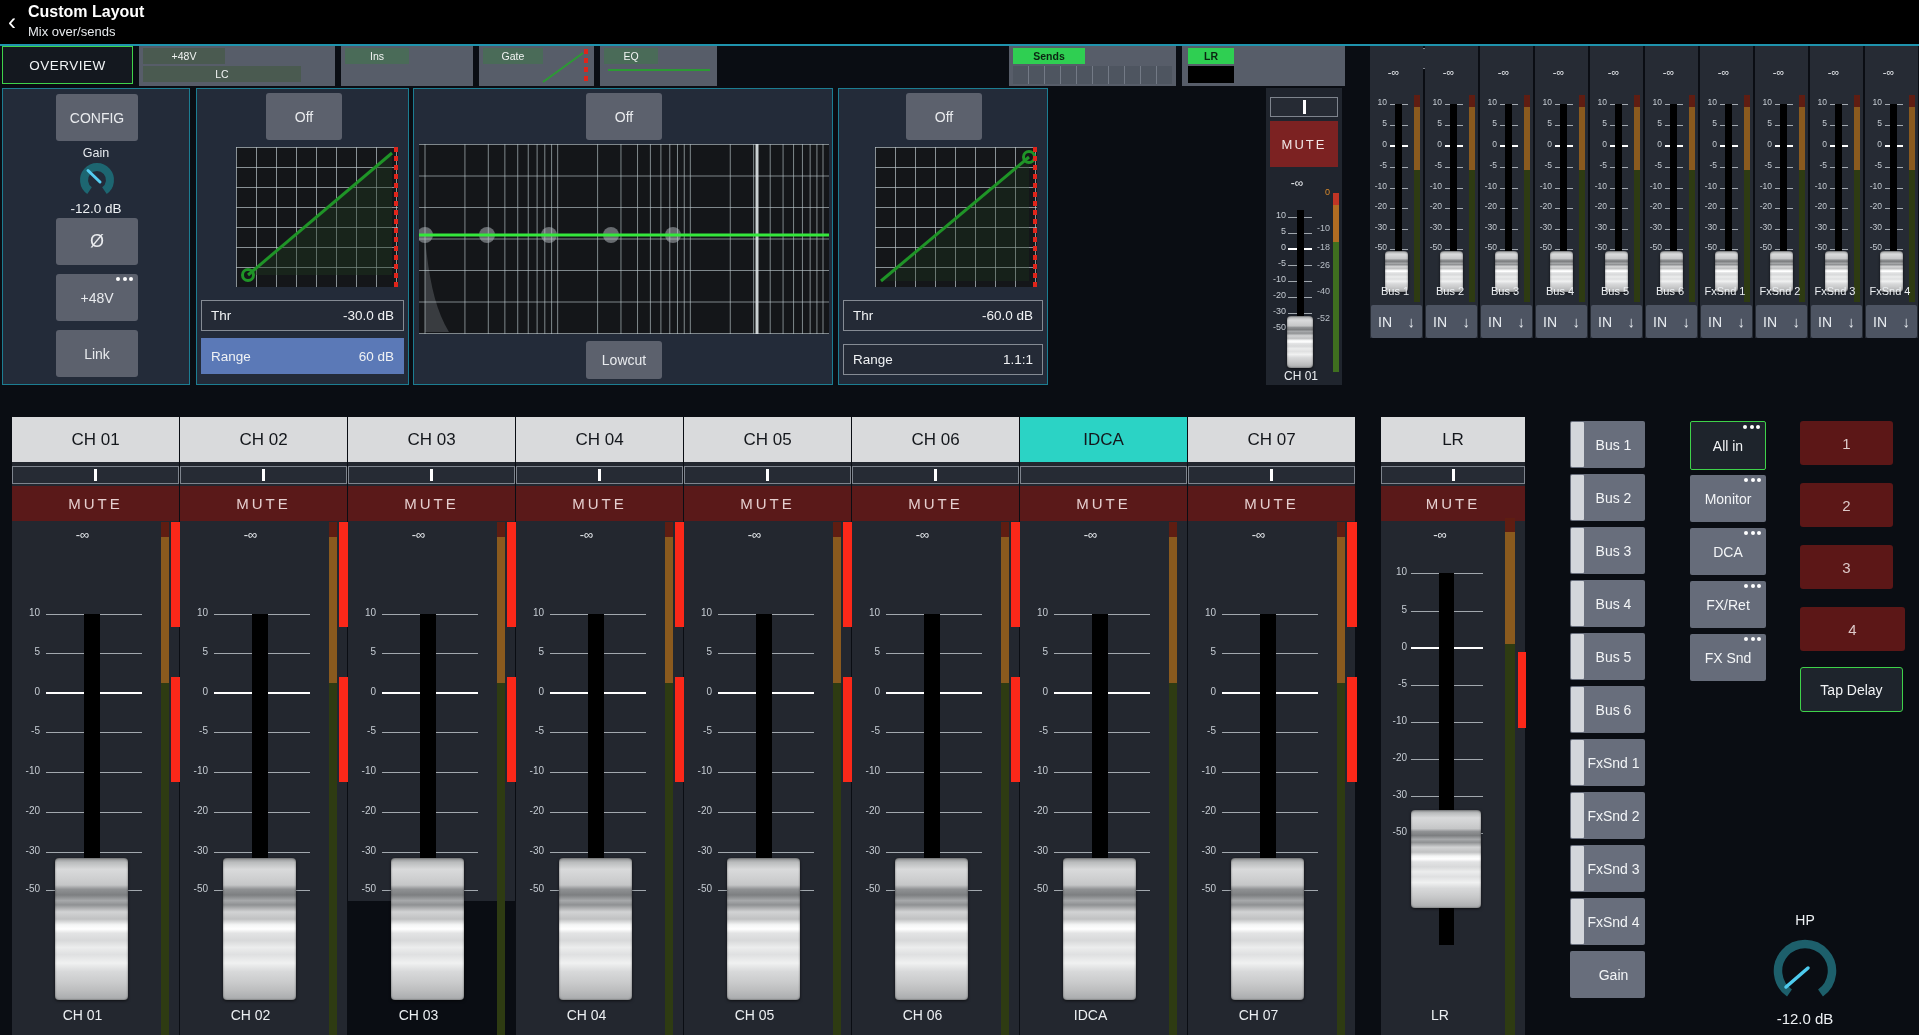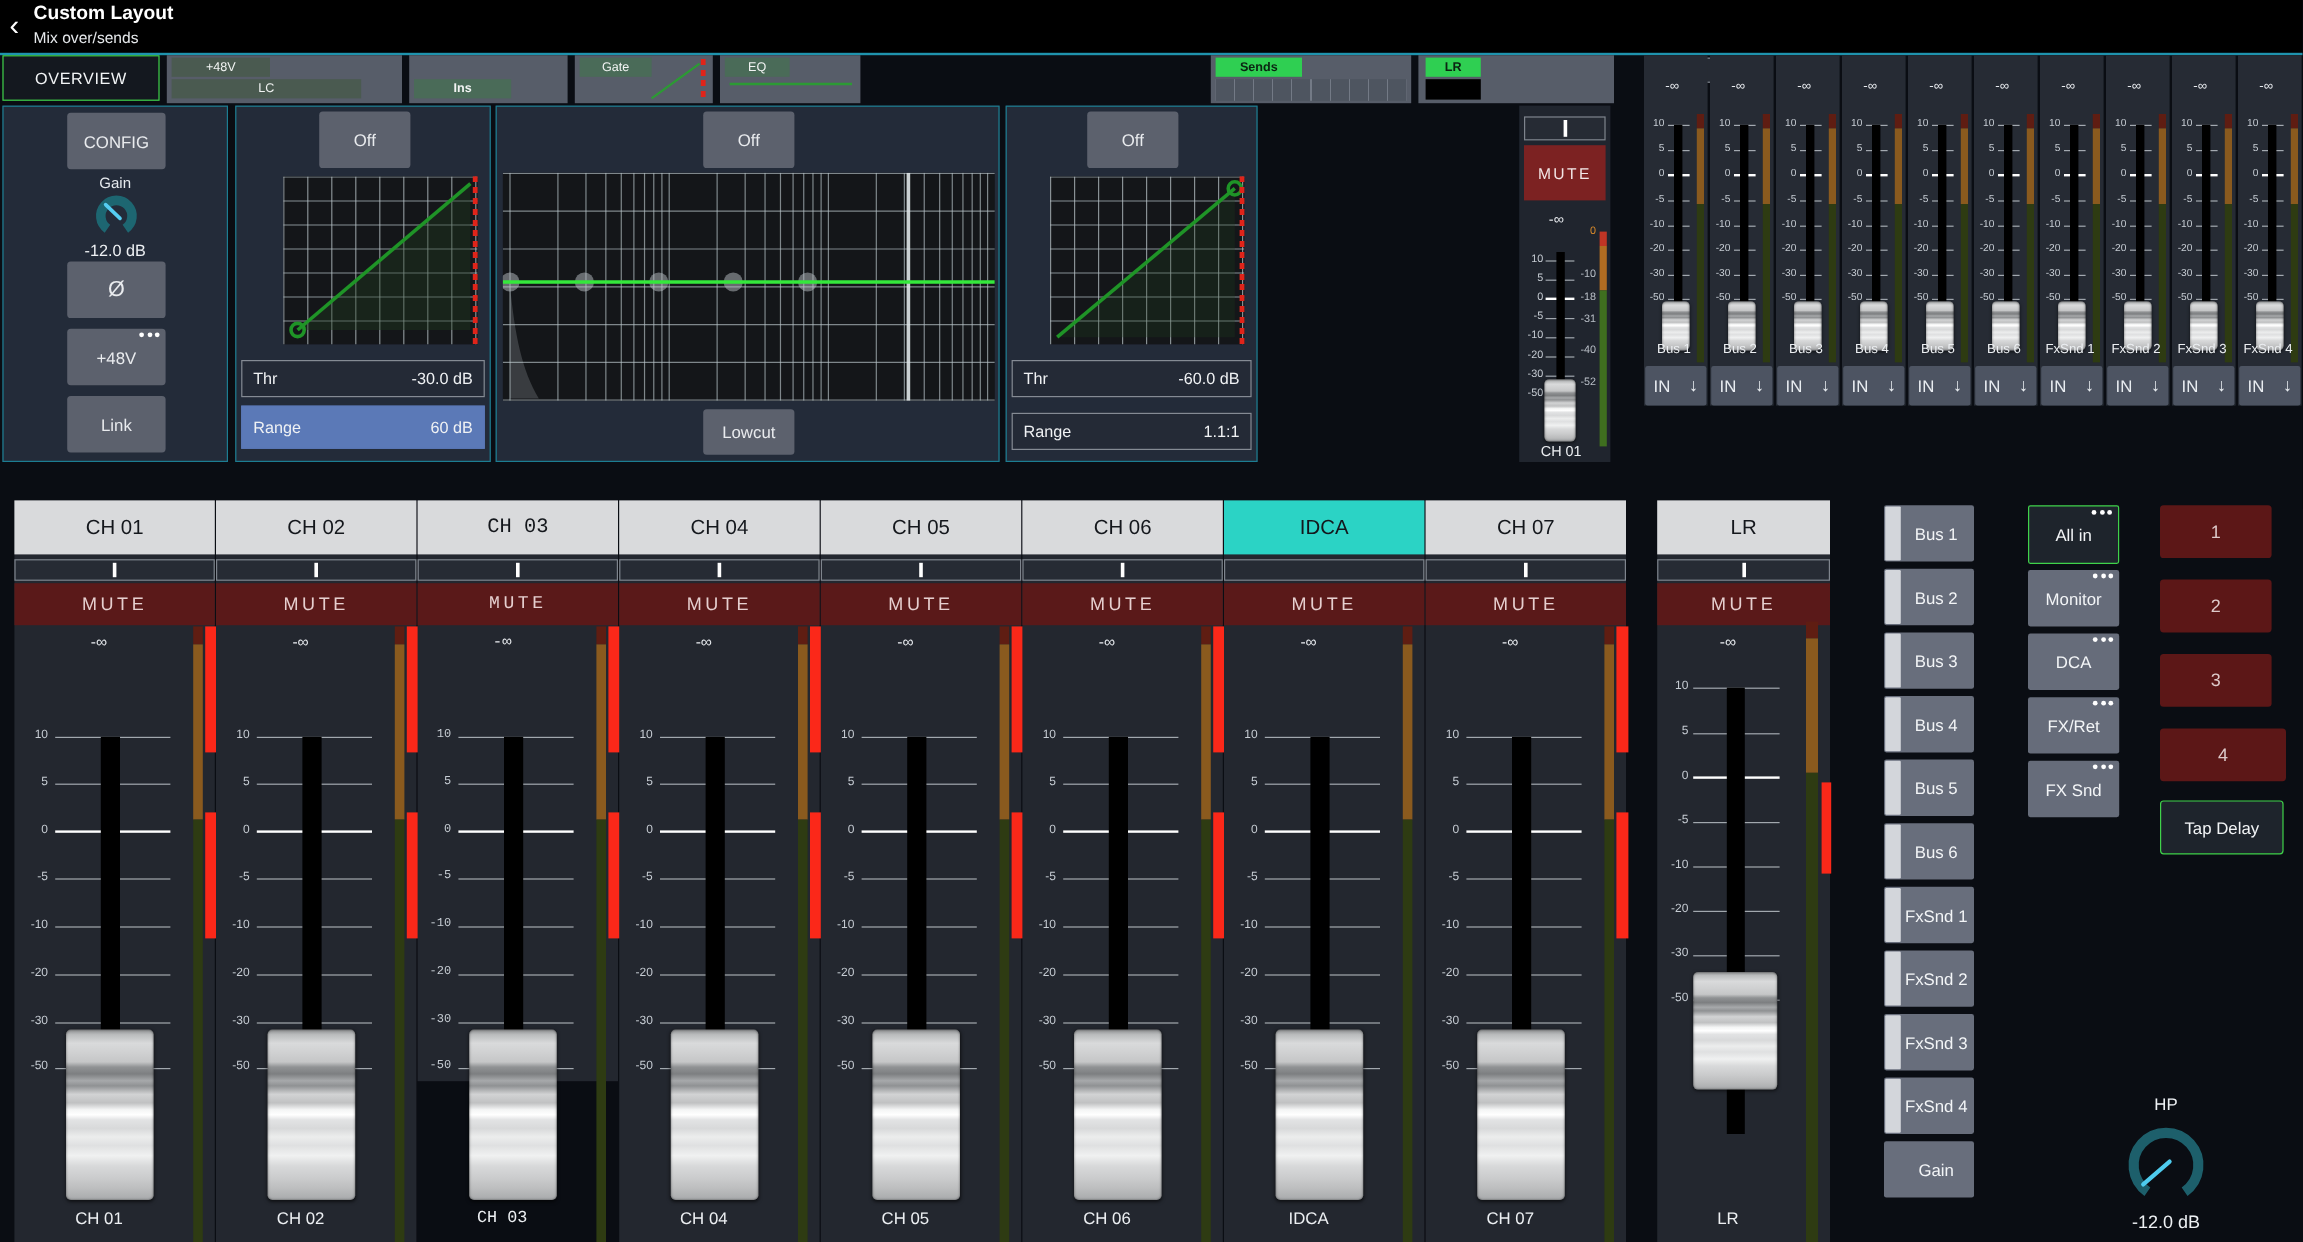--- a/index.html
+++ b/index.html
@@ -96,21 +96,21 @@
   <div id="topline"></div>
 
   <div id="overview">OVERVIEW</div>
 
   <div class="tpanel" style="left:139px;width:196px;">
     <div class="tchip gray" style="left:4px;top:2px;width:82px;">+48V</div>
     <div class="tchip gray" style="left:4px;top:20px;width:158px;">LC</div>
   </div>
 
   <div class="tpanel" style="left:341px;width:132px;">
-    <div class="tchip" style="left:4px;top:20px;width:81px;font-weight:bold;">Ins</div>
+    <div class="tchip" style="left:4px;top:2px;width:64px;">Ins</div>
   </div>
 
   <div class="tpanel" style="left:479px;width:115px;">
     <div class="tchip" style="left:4px;top:2px;width:60px;">Gate</div>
     <svg width="115" height="40" style="position:absolute;left:0;top:0;">
       <line x1="64" y1="36" x2="104" y2="7" stroke="#2c9a34" stroke-width="2"></line>
     </svg>
     <div class="rdash" style="left:105px;top:3px;height:34px;"></div>
   </div>
 
@@ -299,21 +299,21 @@
       <div class="stick" style="left: 22px; top: 209px; width: 24px;"></div>
       <div class="slab" style="left: 2px; top: 218px; width: 18px; font-size: 9px;">-30</div>
       <div class="stick" style="left: 22px; top: 225px; width: 24px;"></div>
       <div class="slab" style="left: 2px; top: 234px; width: 18px; font-size: 9px;">-50</div>
       <div class="stick" style="left: 22px; top: 241px; width: 24px;"></div>
       <div class="track" style="left: 31px; top: 122px; width: 7px; height: 130px;"></div>
       <div class="cap" style="left: 21px; top: 228px; width: 26px; height: 52px;"></div>
       <div class="mlab hot" style="left: 44px; top: 99px; width: 20px;">0</div>
       <div class="mlab" style="left: 44px; top: 135px; width: 20px;">-10</div>
       <div class="mlab" style="left: 44px; top: 154px; width: 20px;">-18</div>
-      <div class="mlab" style="left: 44px; top: 172px; width: 20px;">-31</div>
+      <div class="mlab" style="left: 44px; top: 172px; width: 20px;">-26</div>
       <div class="mlab" style="left: 44px; top: 198px; width: 20px;">-40</div>
       <div class="mlab" style="left: 44px; top: 225px; width: 20px;">-52</div>
       <div class="bd" style="left: 67px; top: 105px; width: 6px; height: 12px; background: rgb(192, 53, 37);"></div>
       <div class="bd" style="left: 67px; top: 117px; width: 6px; height: 37px; background: rgb(176, 108, 34);"></div>
       <div class="bd" style="left: 67px; top: 154px; width: 6px; height: 130px; background: rgb(63, 111, 31);"></div>
       <div class="bname" style="left: 0px; width: 70px; top: 281px; font-size: 12px;">CH 01</div>
     </div>
 
   <div class="pan" id="bridgepan" style="left:1370px;top:48px;width:101px;height:21px;">
     <div class="ptick"></div>
@@ -384,21 +384,21 @@
       <div class="stick" style="left: 34px; top: 473px; width: 96px;"></div>
       <div class="track" style="left: 72px; top: 197px; width: 16px; height: 386px;"></div>
       <div class="cap" style="left: 43px; top: 441px; width: 73px; height: 142px;"></div>
       <div class="bd" style="left: 149px; top: 105px; width: 8px; height: 15px; background: rgb(95, 29, 18);"></div>
       <div class="bd" style="left: 149px; top: 120px; width: 8px; height: 146px; background: rgb(138, 90, 30);"></div>
       <div class="bd" style="left: 149px; top: 266px; width: 8px; height: 352px; background: rgb(46, 59, 18);"></div>
       <div class="redbar" style="left: 159px; top: 105px; width: 10px; height: 105px;"></div>
       <div class="redbar" style="left: 159px; top: 260px; width: 10px; height: 105px;"></div>
       <div class="bname" style="left: 0px; width: 141px; top: 590px; font-size: 14px;">CH 02</div>
     </div>
-    <div class="strip" style="left: 348px; top: 417px; width: 167px; height: 484px; font-family: Liberation Mono, monospace;">
+    <div class="strip" style="left: 348px; top: 417px; width: 167px; height: 484px;">
       <div class="plate">CH 03</div>
       <div class="pan" style="left: 0px; right: 0px; top: 49px; height: 18px;">
         <div class="ptick"></div>
       </div>
       <div class="mute" style="left: 0px; right: 0px; top: 69px; height: 35px;">MUTE</div>
       <div class="lvl" style="left: 0px; top: 110px; width: 141px;">-∞</div>
       <div class="slab" style="left: 2px; top: 190px; width: 26px; font-size: 10px;">10</div>
       <div class="stick" style="left: 34px; top: 197px; width: 96px;"></div>
       <div class="slab" style="left: 2px; top: 229px; width: 26px; font-size: 10px;">5</div>
       <div class="stick" style="left: 34px; top: 236px; width: 96px;"></div>

